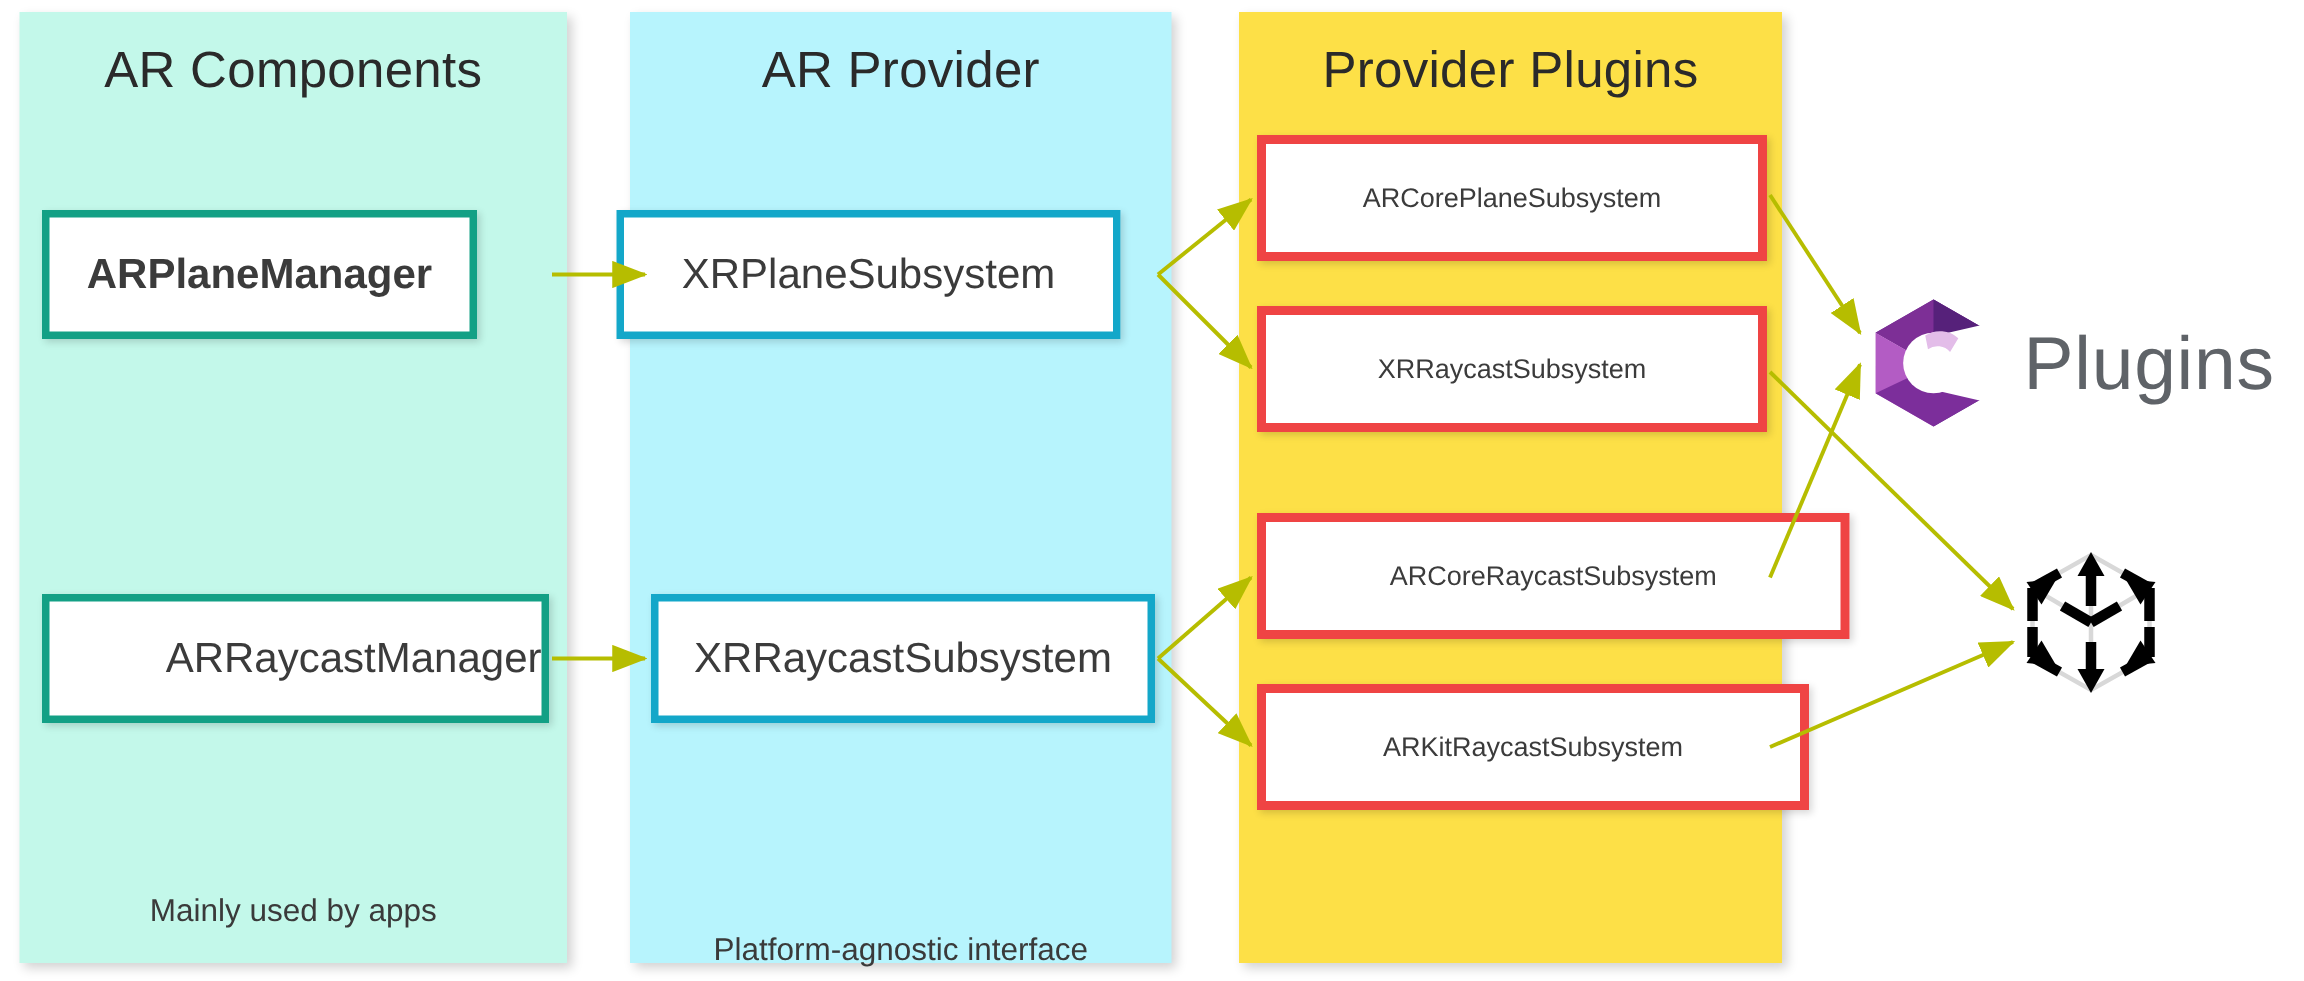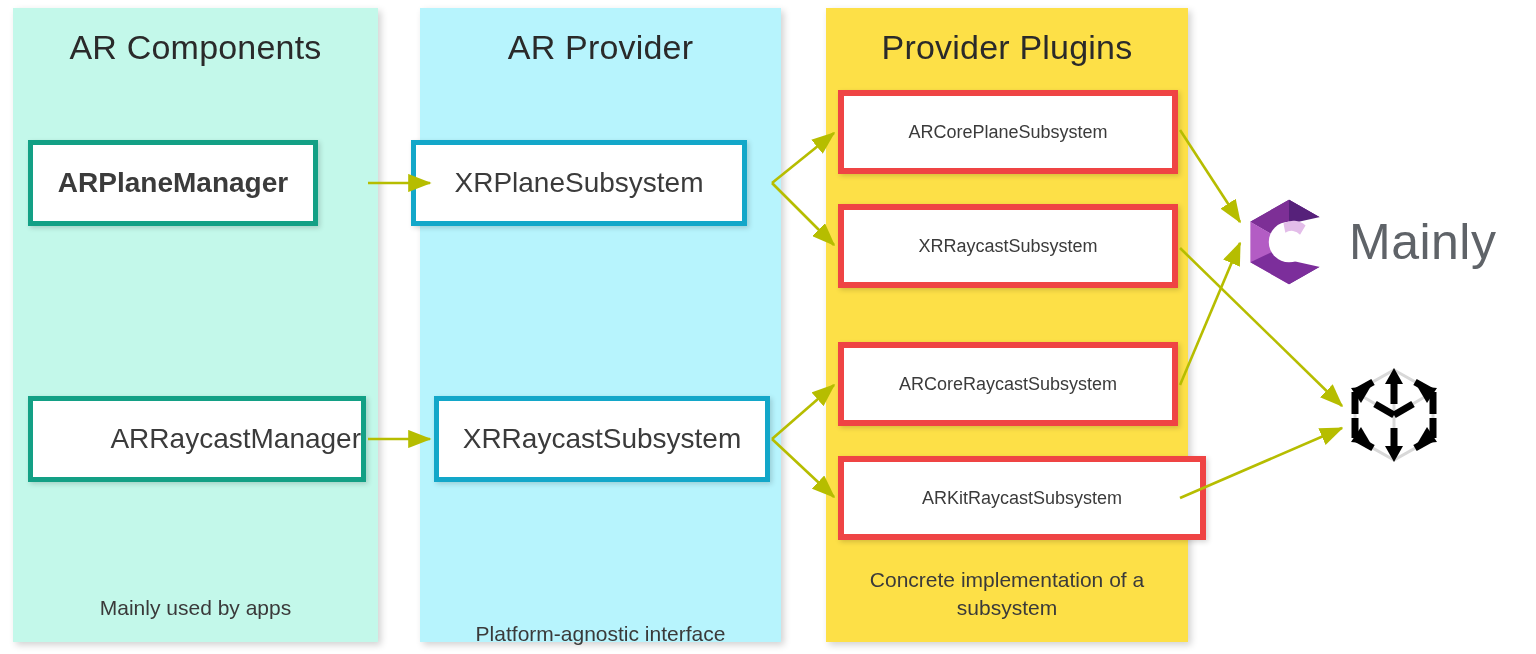--- a/index.html
+++ b/index.html
@@ -124,32 +124,31 @@
   <div class="node cyan" style="left:411px; top:140px; width:336px; height:86px;">
     <span class="node-label">XRPlaneSubsystem</span>
   </div>
 
   <div class="node cyan" style="left:434px; top:396px; width:336px; height:86px;">
     <span class="node-label">XRRaycastSubsystem</span>
   </div>
 
   <div class="panel" id="panel-providers">
     <div class="panel-title" style="top:20px; font-size:34px;">Provider Plugins</div>
-    <div class="panel-caption" style="top:558px;">Concrete implementation of a subsystem</div>
   </div>
 
   <div class="node blue" style="left:838px; top:90px; width:340px; height:84px;">
     <span class="node-label">ARCorePlaneSubsystem</span>
   </div>
 
   <div class="node blue" style="left:838px; top:204px; width:340px; height:84px;">
     <span class="node-label">XRRaycastSubsystem</span>
   </div>
 
-  <div class="node blue" style="left:838px; top:342px; width:340px; height:84px;">
+  <div class="node blue" style="left:838px; top:342px; width:395px; height:84px;">
     <span class="node-label">ARCoreRaycastSubsystem</span>
   </div>
 
   <div class="node blue" style="left:838px; top:456px; width:368px; height:84px;">
     <span class="node-label">ARKitRaycastSubsystem</span>
   </div>
 
   <svg id="arrow-layer" viewBox="0 0 1536 654">
     <defs>
       <marker id="ah" markerWidth="9" markerHeight="7" refX="8.4" refY="3.5" orient="auto" markerUnits="strokeWidth">
@@ -186,21 +185,21 @@
       <polygon points="50,52 92,28 92,72 50,96" fill="#5c2686"></polygon>
       <polygon points="8,72 50,96 92,72 50,52" fill="#7c2e9b"></polygon>
 
       <path d="M50,28 a22,22 0 1,0 0,44 a22,22 0 1,0 0,-44 z" fill="#ffffff"></path>
       <path d="M50,28 L92,28 L92,72 L50,72 a22,22 0 0,1 0,-44 z" fill="#ffffff" opacity="0"></path>
 
       <polygon points="52,30 96,20 96,80 52,70" fill="#ffffff"></polygon>
 
       <path d="M44,30 a20,20 0 0,1 24,2 l-6,10 a12,12 0 0,0 -16,-2 z" fill="#e3bde9"></path>
     </svg>
-    <div id="arcore-wordmark">Mainly</div>
+    <div id="arcore-wordmark">Plugins</div>
   </div>
 
   <div id="arkit-logo-group">
     <svg width="98" height="110" viewBox="0 0 98 110">
 
       <g stroke="#d8d8d8" stroke-width="3" fill="none">
         <polygon points="49,8 88,30 88,76 49,98 10,76 10,30"></polygon>
         <line x1="49" y1="8" x2="49" y2="53"></line>
         <line x1="49" y1="53" x2="49" y2="98"></line>
         <line x1="10" y1="30" x2="49" y2="53"></line>

